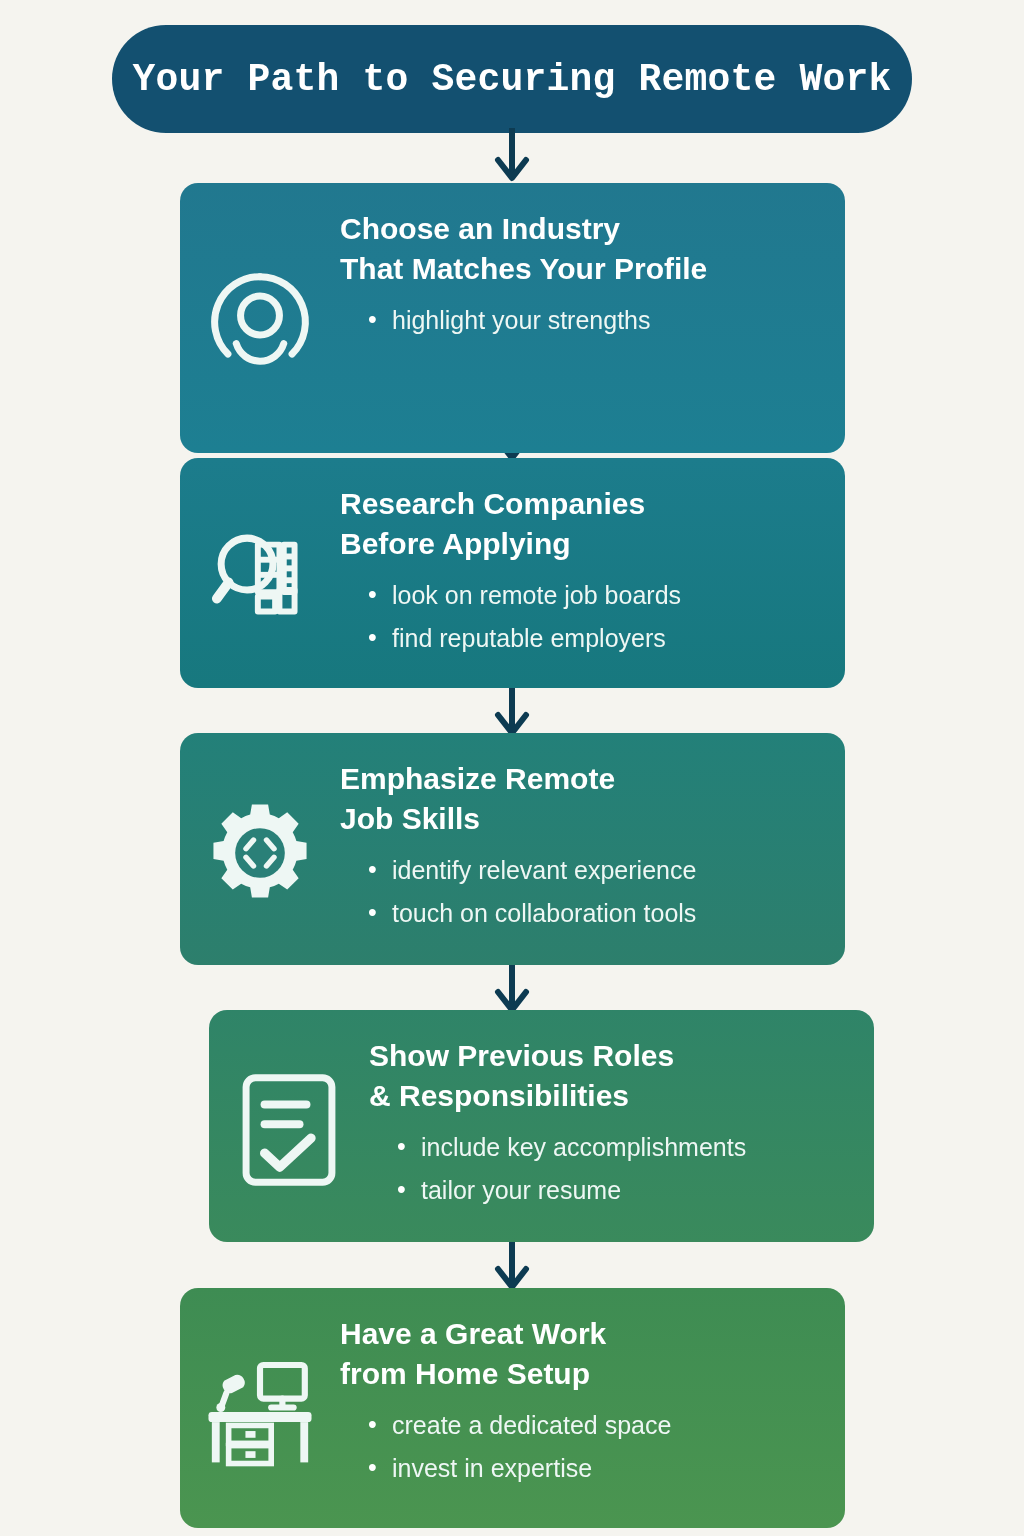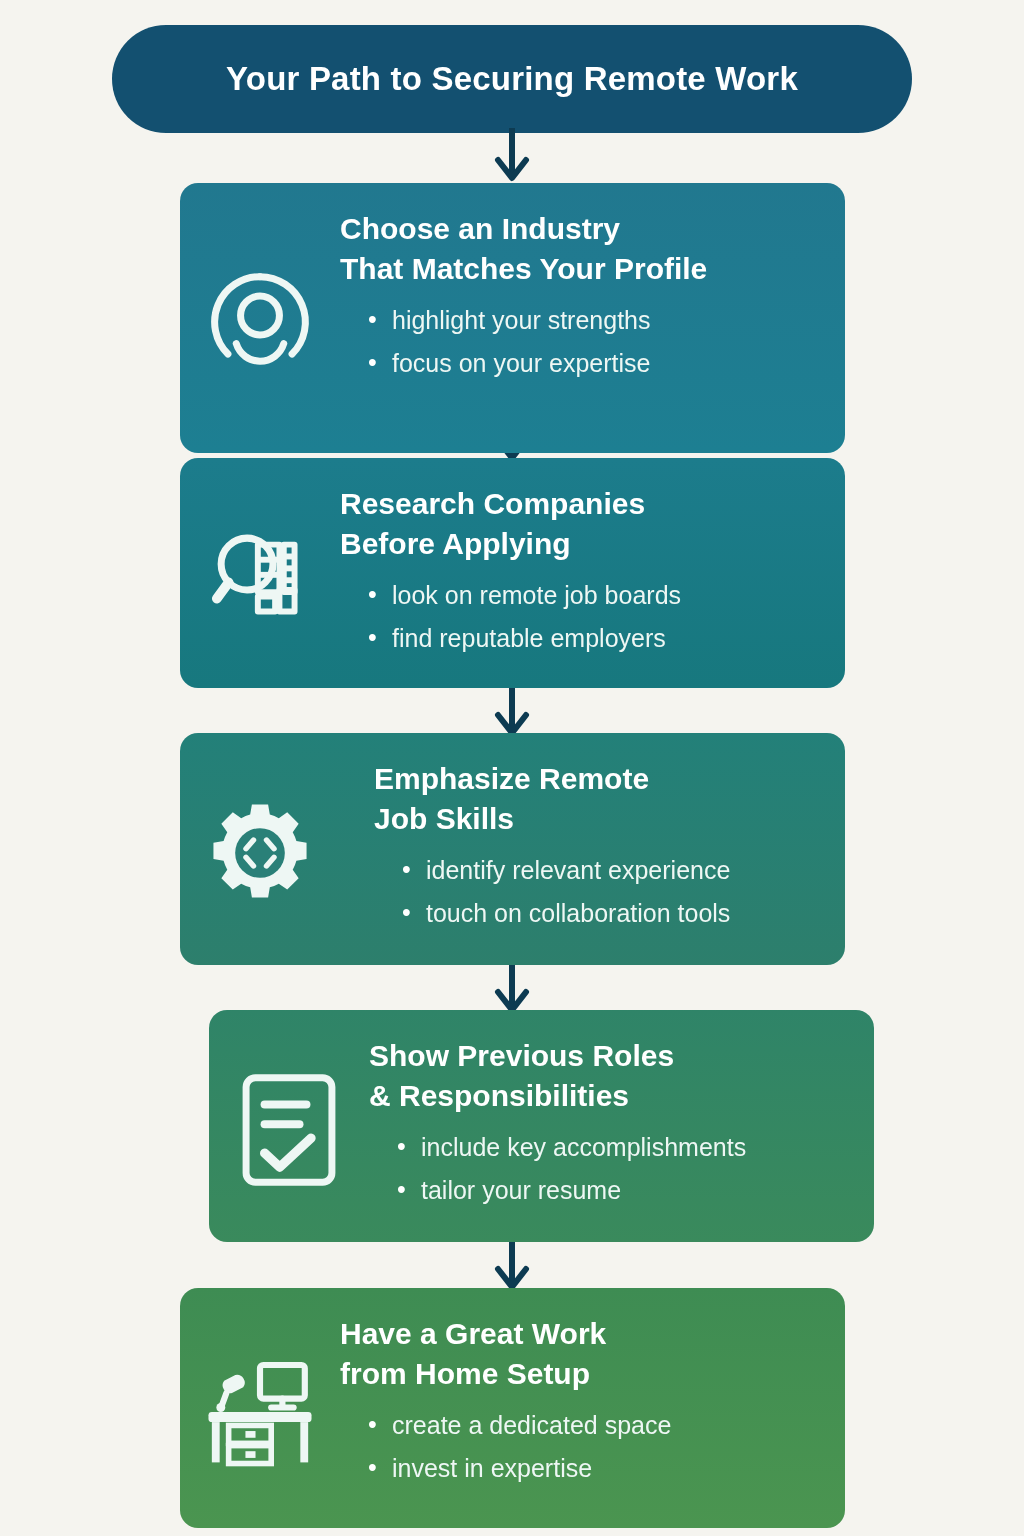--- a/index.html
+++ b/index.html
@@ -28,25 +28,25 @@
     width: 800px;
     height: 108px;
     background: #135070;
     border-radius: 54px;
     display: flex;
     align-items: center;
     justify-content: center;
   }
   .header-title {
     color: #ffffff;
-    font-size: 33px;
+    font-size: 38px;
     font-weight: bold;
     letter-spacing: 0.2px;
     text-align: left;
-    font-family: Liberation Sans, sans-serif;
+    font-family: Liberation Mono, monospace;
   }
 
   
   .connector {
     position: absolute;
     left: 494px;
     width: 36px;
     height: 56px;
   }
   .connector svg { display: block; }
@@ -170,21 +170,20 @@
         <path d="M20.3 79.7 A42 42 0 0 1 50 8" fill="none" stroke="#eef7f4" stroke-width="6.5" stroke-linecap="round"></path>
         <circle cx="50" cy="44" r="18" fill="none" stroke="#eef7f4" stroke-width="6.5"></circle>
         <path d="M28 70 a23 23 0 0 0 44 0" fill="none" stroke="#eef7f4" stroke-width="6.5" stroke-linecap="round"></path>
       </svg>
     </div>
     <div class="card-body">
       <div class="card-heading">Choose an Industry
 That Matches Your Profile</div>
       <ul class="card-list">
         <li>highlight your strengths</li>
-        <li>focus on your expertise</li>
       </ul>
     </div>
   </div>
 
   <div class="card" id="card-2" style="background: linear-gradient(rgb(28, 124, 140) 0%, rgb(23, 120, 126) 100%);">
     <div class="card-icon">
       <svg width="108" height="108" viewBox="0 0 100 100">
         <g stroke="#eef7f4" stroke-width="5.5" fill="none" stroke-linejoin="round">
           <rect x="48" y="20" width="20" height="44"></rect>
           <line x1="48" y1="34" x2="68" y2="34"></line>
@@ -203,21 +202,21 @@
     <div class="card-body">
       <div class="card-heading">Research Companies
 Before Applying</div>
       <ul class="card-list">
         <li>look on remote job boards</li>
         <li>find reputable employers</li>
       </ul>
     </div>
   </div>
 
-  <div class="card" id="card-3" style="background: linear-gradient(rgb(35, 128, 121) 0%, rgb(45, 127, 108) 100%); gap: 34px;">
+  <div class="card" id="card-3" style="background: linear-gradient(rgb(35, 128, 121) 0%, rgb(45, 127, 108) 100%);">
     <div class="card-icon">
       <svg width="108" height="108" viewBox="0 0 100 100">
         <path d="M42.5 5 h15 l1.6 9.4 a36 36 0 0 1 8.3 3.4 l7.8-5.5 l10.6 10.6 l-5.5 7.8 a36 36 0 0 1 3.4 8.3 l9.4 1.6 v15 l-9.4 1.6 a36 36 0 0 1 -3.4 8.3 l5.5 7.8 l-10.6 10.6 l-7.8-5.5 a36 36 0 0 1 -8.3 3.4 l-1.6 9.4 h-15 l-1.6-9.4 a36 36 0 0 1 -8.3-3.4 l-7.8 5.5 l-10.6-10.6 l5.5-7.8 a36 36 0 0 1 -3.4-8.3 l-9.4-1.6 v-15 l9.4-1.6 a36 36 0 0 1 3.4-8.3 l-5.5-7.8 l10.6-10.6 l7.8 5.5 a36 36 0 0 1 8.3-3.4 z" fill="#eef7f4"></path>
         <circle cx="50" cy="50" r="23" fill="#2a8078"></circle>
         <g stroke="#eef7f4" stroke-width="5" stroke-linecap="round" fill="none">
           <line x1="44" y1="38" x2="37" y2="46"></line>
           <line x1="56" y1="38" x2="63" y2="46"></line>
           <line x1="37" y1="54" x2="44" y2="62"></line>
           <line x1="63" y1="54" x2="56" y2="62"></line>
         </g>

